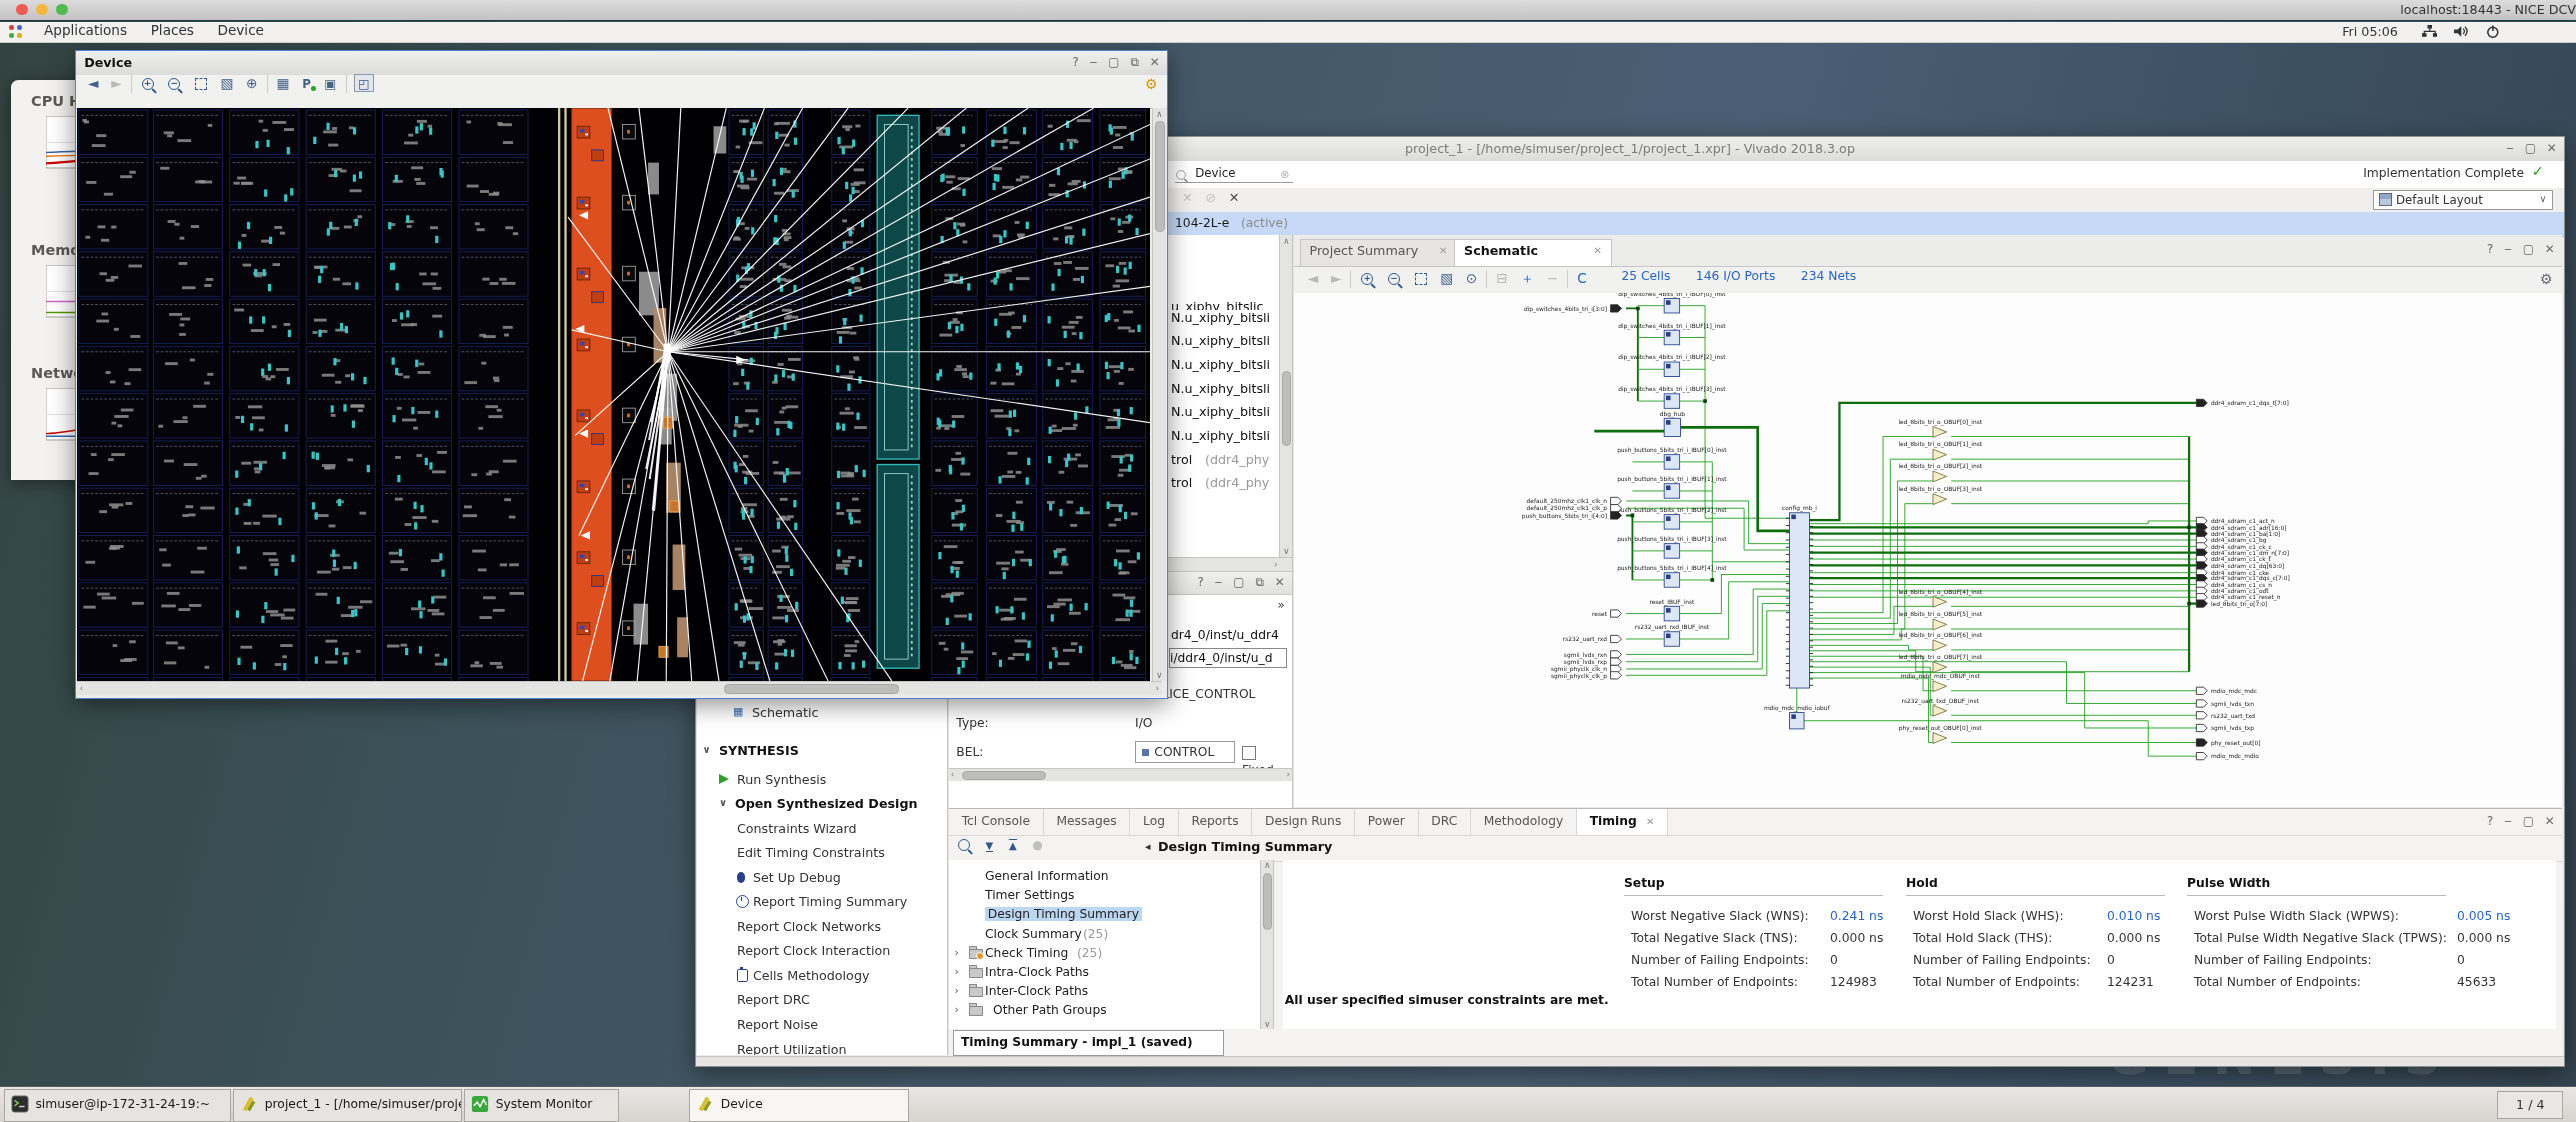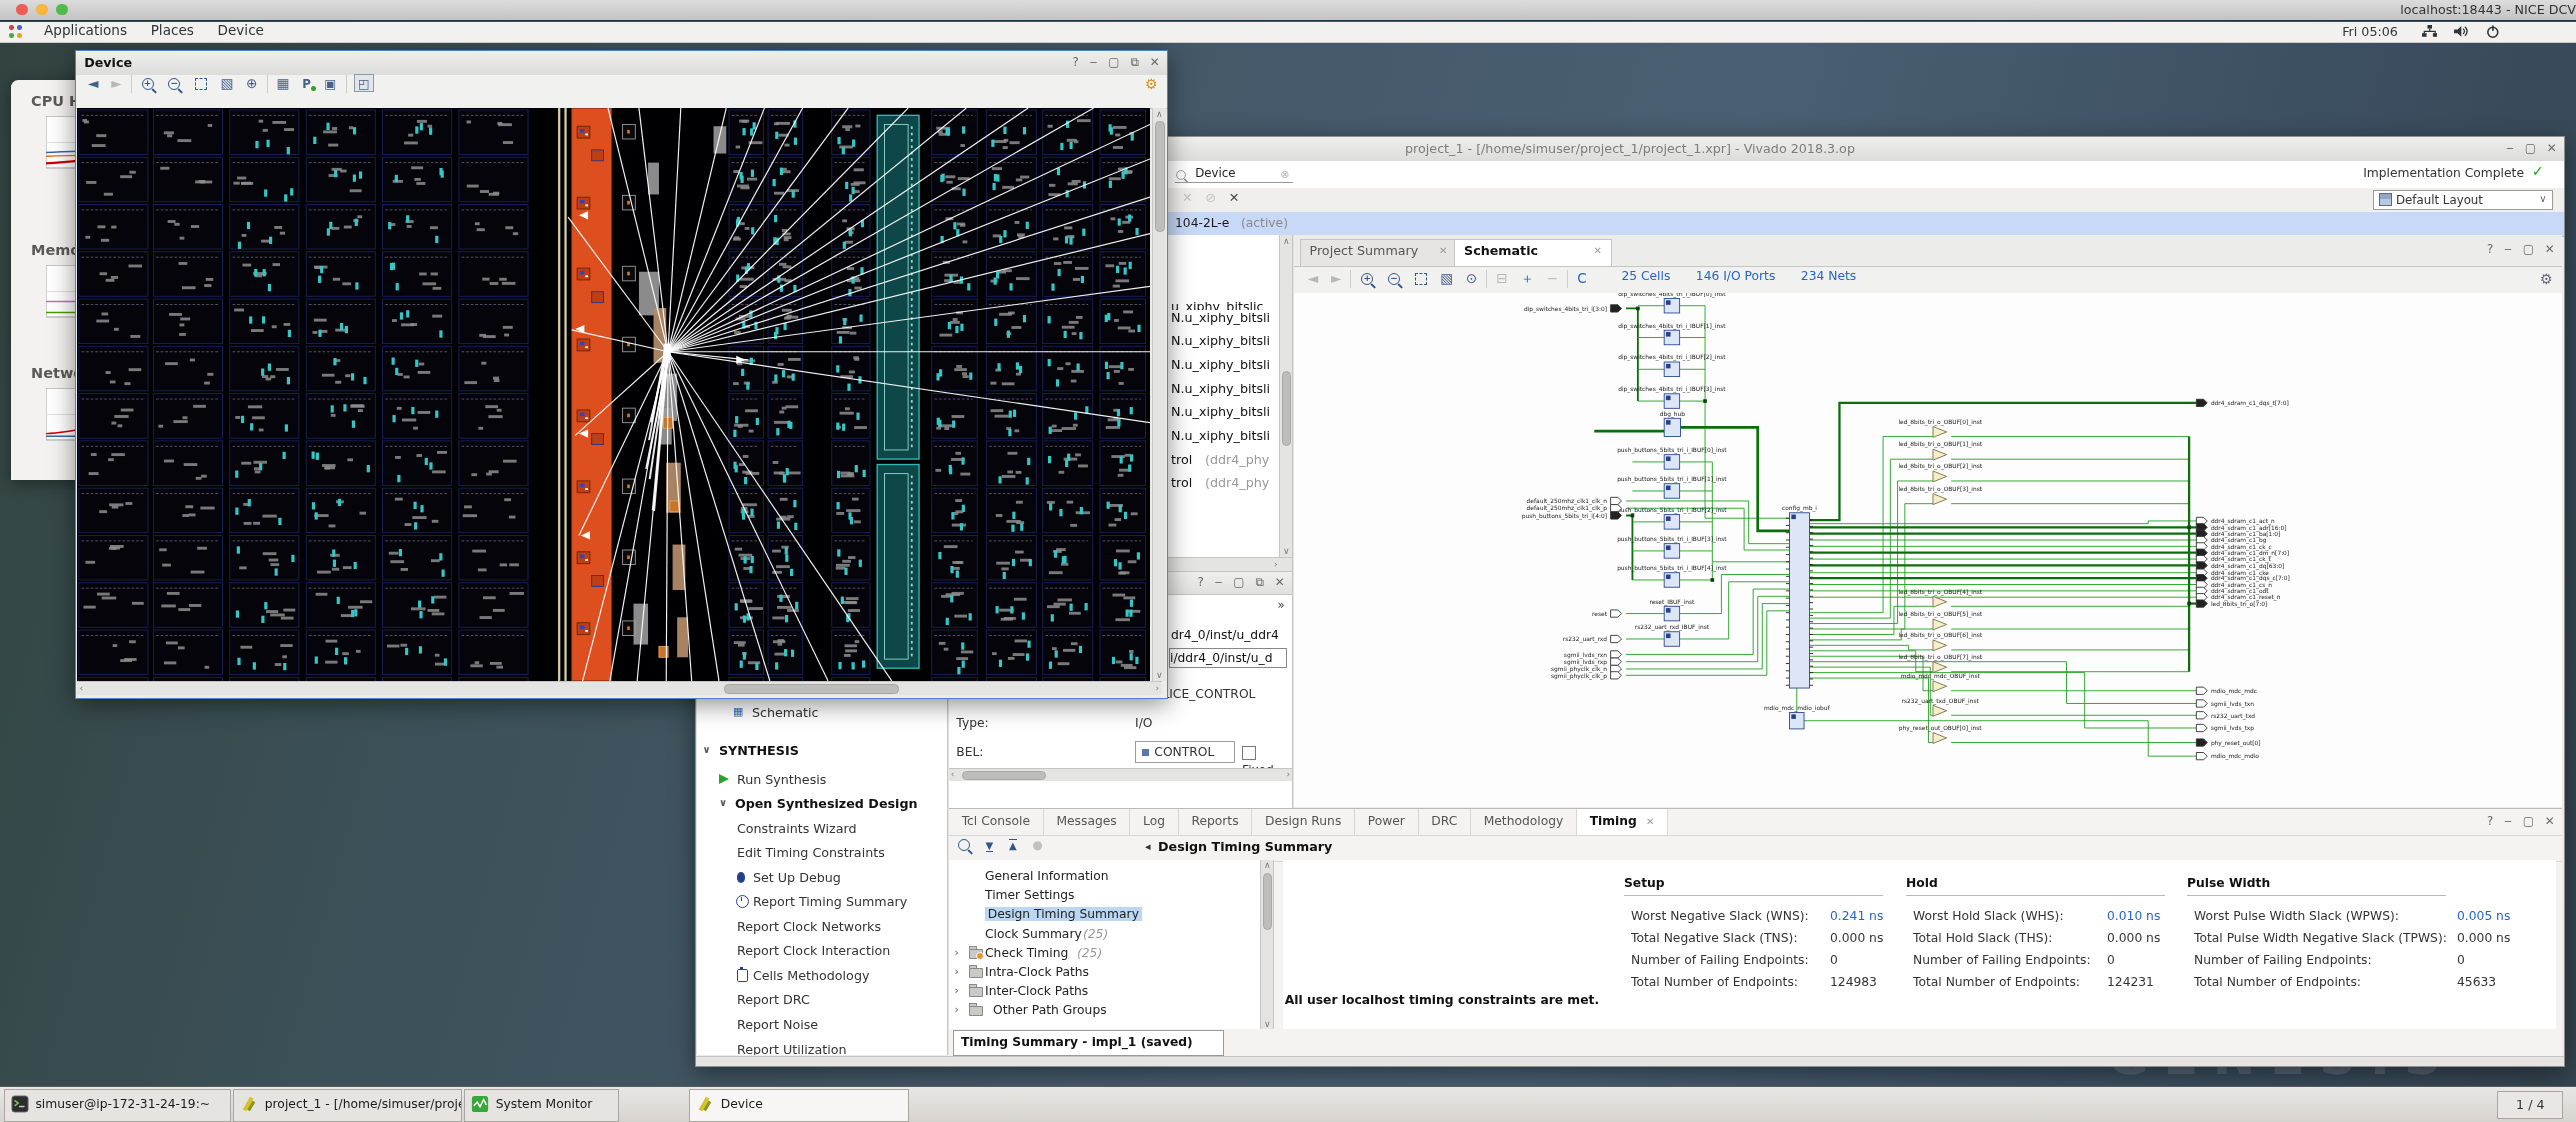--- a/index.html
+++ b/index.html
@@ -78,21 +78,21 @@
   #wstoolbar{left:0;top:31px;width:100%;height:27px;background:#f1f1f0;border-top:0.9px solid #c6c5c3;border-bottom:0.9px solid #c6c5c3;}
   .wslink{font-size:12.3px;color:#2565c7;margin-right:25.5px;}
   #schcanvas{left:0;top:58px;width:1268px;height:514px;background:#fefefe;}
   
   #bottompanel{left:253px;top:573px;width:1613px;height:247px;background:#f4f3f2;border-top:0.9px solid #b9b9b7;}
   .btab{display:inline-block;height:25.5px;padding:4.5px 12.7px 0 12.7px;font-size:12.3px;color:#555;border-right:0.9px solid #d8d7d5;}
   .btab.act{background:#fff;color:#111;font-weight:bold;}
   #btoolrow{position:absolute;left:0;top:25.5px;width:100%;height:25.5px;background:#f4f3f2;border-top:0.9px solid #d8d7d5;border-bottom:0.9px solid #d8d7d5;}
   #treepanel{position:absolute;left:0;top:51px;width:324px;height:169px;background:#fff;border-right:0.9px solid #c6c5c3;}
   .trow{position:absolute;left:0;width:309px;height:19px;font-size:12.3px;color:#222;white-space:nowrap;}
-  .tcount{color:#999;font-style:italic;}
+  .tcount{color:#999;}
   .fold{width:11.8px;height:8.2px;background:#c9c9c7;border:0.9px solid #8a8a88;border-radius:0.9px;position:relative;display:inline-block;vertical-align:-0.9px;}
   .fold:before{content:"";position:absolute;top:-3.6px;left:-0.9px;width:5.5px;height:2.3px;background:#c9c9c7;border:0.9px solid #8a8a88;border-bottom:none;}
   .fold.dot:after{content:"";position:absolute;right:-2.7px;bottom:-2.7px;width:6.4px;height:6.4px;border-radius:50%;background:#e8912d;border:0.9px solid #fff;}
   #timingcontent{position:absolute;left:334px;top:51px;width:1273px;height:169px;background:#fff;}
   .tcoltitle{position:absolute;font-size:12.3px;font-weight:bold;color:#111;}
   .tchr{position:absolute;height:0.9px;background:#b9b9b7;}
   .tclab{position:absolute;font-size:12.3px;color:#333;white-space:nowrap;}
   .tcval{position:absolute;font-size:12.3px;color:#333;white-space:nowrap;}
   .blue{color:#2565c7;}
   #resulttab{position:absolute;left:3.6px;top:221px;width:269px;height:23.6px;background:#fff;border:0.9px solid #9a9a98;font-size:12.3px;font-weight:bold;color:#111;}
@@ -722,21 +722,21 @@
               <span class="fold" style="position: absolute; left: 20px; top: 4.5px;"></span>
               <span style="position: absolute; left: 36px; top: 1.8px;">Inter-Clock Paths</span>
             </div>
             <div class="trow" style="top: 141px;">
               <span style="position: absolute; left: 5.5px; top: 1.8px; color: rgb(85, 85, 85); font-size: 11px;">›</span>
               <span class="fold" style="position: absolute; left: 20px; top: 4.5px;"></span>
               <span style="position: absolute; left: 44px; top: 1.8px;">Other Path Groups</span>
             </div>
           </div>
         <div id="timingcontent">
-          <div class="abs" style="left:1.8px;top:133px;font-size:12.3px;font-weight:bold;color:#111;">All user localhost timing constraints are met.</div>
+          <div class="abs" style="left:1.8px;top:133px;font-size:12.3px;font-weight:bold;color:#111;">All user specified simuser constraints are met.</div>
         <div class="tcoltitle" style="left: 341px; top: 16.4px;">Setup</div>
             <div class="tchr" style="left: 341px; top: 35px; width: 259px;"></div>
             <div class="tclab" style="left: 348px; top: 49px;">Worst Negative Slack (WNS):</div>
             <div class="tcval blue" style="left: 547px; top: 49px;">0.241 ns</div>
             <div class="tclab" style="left: 348px; top: 71px;">Total Negative Slack (TNS):</div>
             <div class="tcval" style="left: 547px; top: 71px;">0.000 ns</div>
             <div class="tclab" style="left: 348px; top: 93px;">Number of Failing Endpoints:</div>
             <div class="tcval" style="left: 547px; top: 93px;">0</div>
             <div class="tclab" style="left: 348px; top: 115px;">Total Number of Endpoints:</div>
             <div class="tcval" style="left: 547px; top: 115px;">124983</div>

